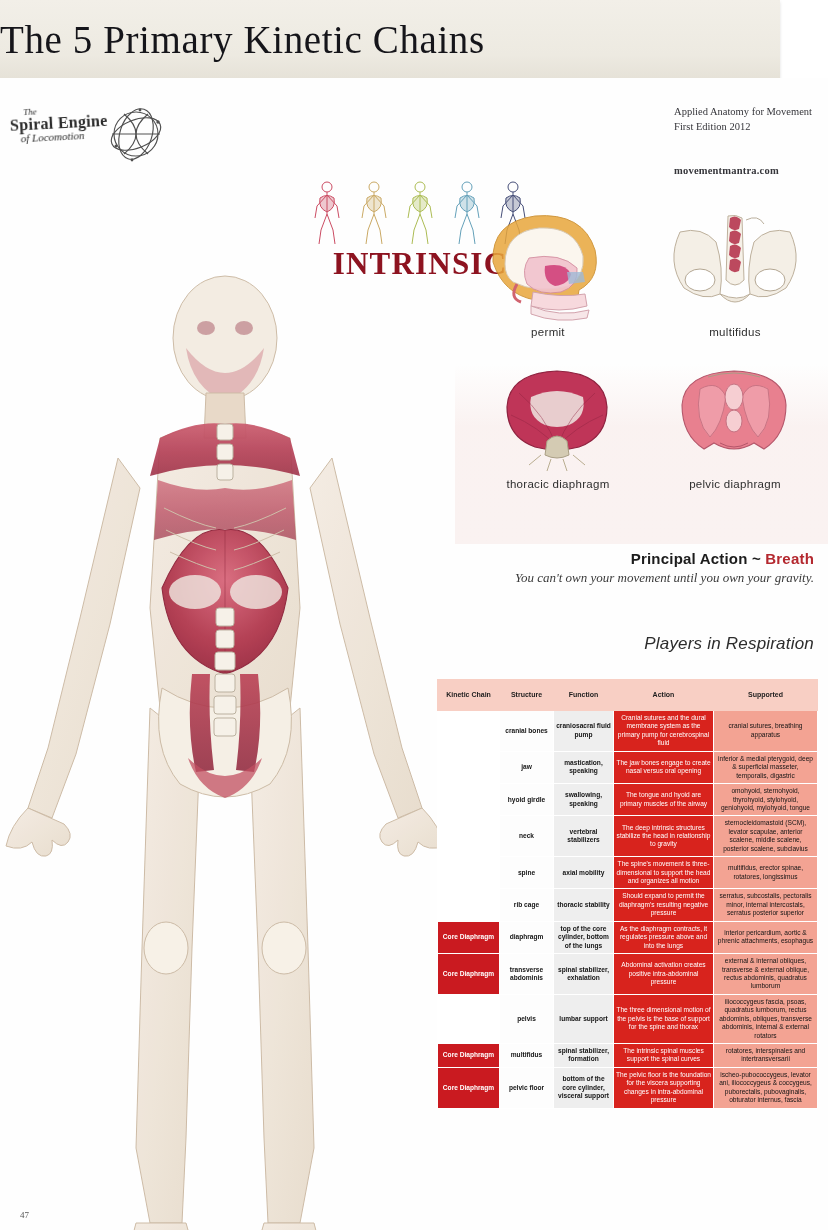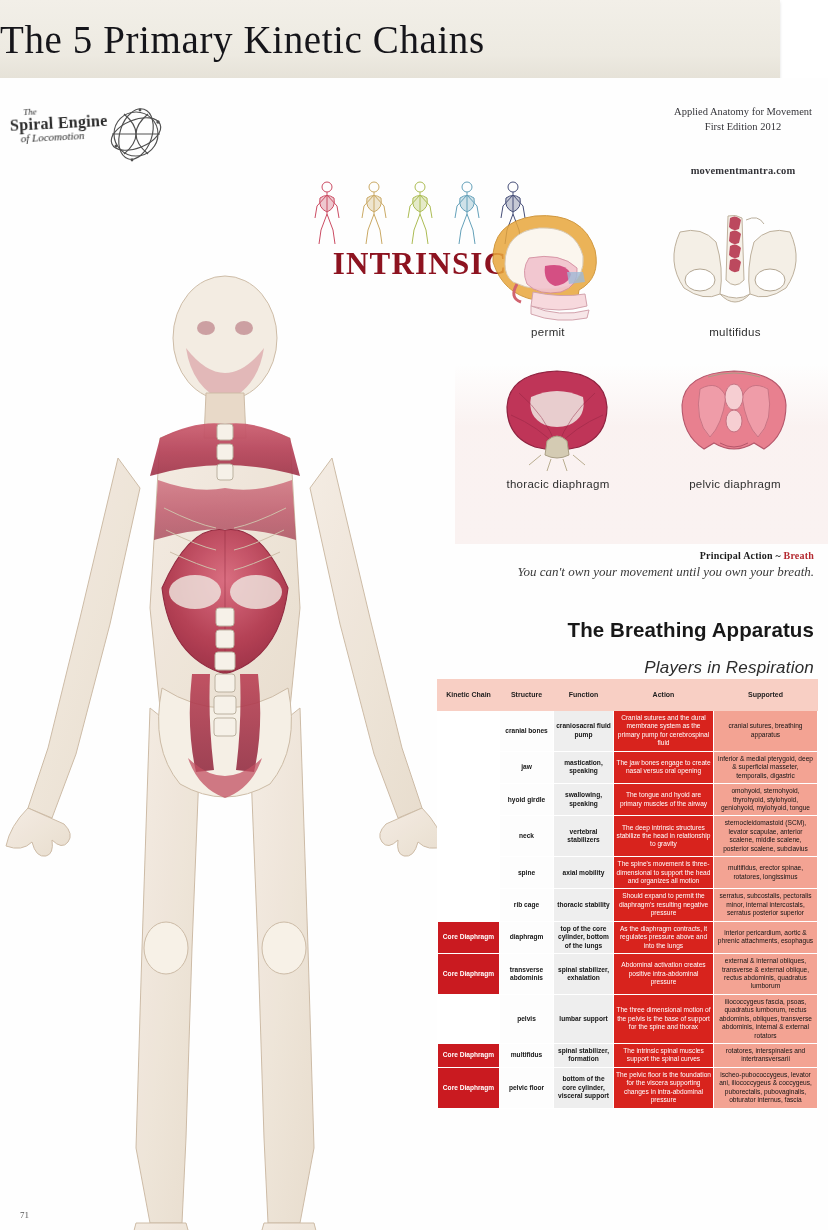--- a/index.html
+++ b/index.html
@@ -67,21 +67,21 @@
     position: absolute;
     left: 92px; top: 0px;
     width: 74px; height: 68px;
     opacity: .82;
   }
 
   
   #publisher-note {
     position: absolute;
     right: 16px; top: 26px;
-    text-align: center;
+    text-align: left;
     font-family: "Liberation Serif", serif;
     font-size: 10.5px;
     line-height: 1.45;
     color: #35353a;
     filter: blur(0.22px);
   }
   #publisher-note .pub-site { font-weight: bold; letter-spacing: .2px; margin-top: 29px; }
 
   
   #chain-figure-strip {
@@ -148,25 +148,24 @@
   }
 
   
   #principal-action {
     position: absolute;
     right: 14px; top: 472px;
     width: 400px;
     text-align: right;
   }
   #principal-action-line {
-    font-size: 10px;
+    font-size: 15px;
     font-weight: bold;
     color: #1c1c1c;
     letter-spacing: .2px;
-    font-family: Liberation Serif, serif;
   }
   #principal-action-line .pa-accent { color: #b4282f; }
   #principal-action-sub {
     margin-top: 3px;
     font-family: "Liberation Serif", serif;
     font-style: italic;
     font-size: 13px;
     color: #3a3a3a;
     filter: blur(0.18px);
   }
@@ -501,25 +500,24 @@
         </svg>
       </div>
       <div class="inset-label">pelvic diaphragm</div>
     </div>
   </div>
 
   <div id="principal-action">
     <div id="principal-action-line">
       <span>Principal Action ~ </span><span class="pa-accent">Breath</span>
     </div>
-    <div id="principal-action-sub">You can't own your movement until you own your breath.</div>
+    <div id="principal-action-sub">You can't own your movement until you own your gravity.</div>
   </div>
 
   <div id="table-heading-block">
-    <div id="table-heading-main">The Breathing Apparatus</div>
     <div id="table-heading-sub">Players in Respiration</div>
   </div>
 
   <table id="respiration-table">
     <colgroup>
       <col class="col-chain">
         <col class="col-structure">
         <col class="col-function">
       <col class="col-action">
         <col class="col-support">
@@ -607,14 +605,14 @@
         <tr>
           <td class="cell-chain core">Core Diaphragm</td>
           <td class="cell-structure">pelvic floor</td>
           <td class="cell-function">bottom of the core cylinder, visceral support</td>
           <td class="cell-action">The pelvic floor is the foundation for the viscera supporting changes in intra-abdominal pressure</td>
           <td class="cell-support">ischeo-pubococcygeus, levator ani, iliococcygeus &amp; coccygeus, puborectalis, pubovaginalis, obturator internus, fascia</td>
         </tr>
       </tbody>
   </table>
 
-  <div id="page-number">71</div>
+  <div id="page-number">47</div>
 </div>
 
 </body></html>

